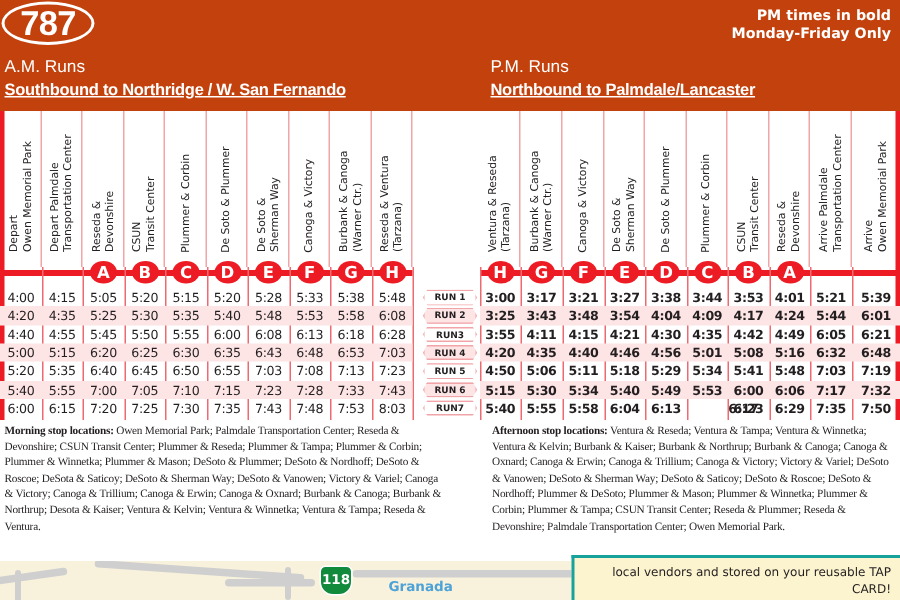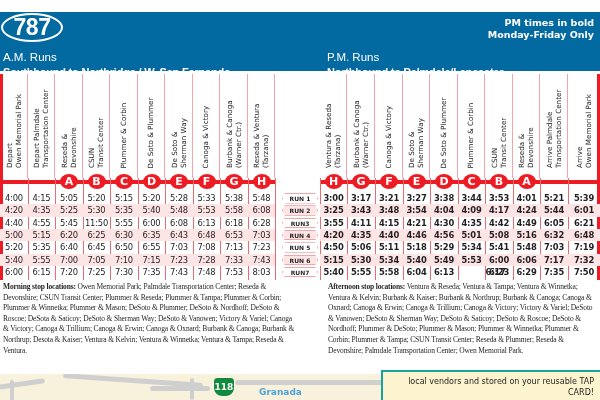--- a/index.html
+++ b/index.html
@@ -1,19 +1,19 @@
 <!DOCTYPE html>
 <html><head>
 <meta charset="utf-8">
 <style>
   * { box-sizing: border-box; margin: 0; padding: 0; }
   html, body { width: 600px; height: 400px; overflow: hidden; background: #ffffff; }
   body { font-family: "DejaVu Sans", sans-serif; position: relative; color: #231f20; }
 
-  .banner { position: absolute; left: 0; top: 12px; width: 600px; height: 59px; background: #0369a1; }
+  .banner { position: absolute; left: 0; top: 0; width: 600px; height: 74px; background: #c2410c; }
   .route-badge {
     position: absolute; left: 1px; top: 1px; width: 62px; height: 29px;
     border: 2px solid #ffffff; border-radius: 50%;
     color: #fff; font-family: "Liberation Sans", sans-serif; font-weight: bold;
     font-size: 23px; line-height: 25px; text-align: center; letter-spacing: -0.5px;
   }
   .service-note {
     position: absolute; right: 6px; top: 5px; color: #fff; text-align: right;
     font-size: 9.5px; line-height: 12px; font-weight: bold; font-family: "DejaVu Sans", sans-serif;
   }
@@ -314,21 +314,21 @@
       <div class="cell pm" style="left: 513px; width: 27px;">4:24</div>
       <div class="cell pm" style="left: 540px; width: 28px;">5:44</div>
       <div class="cell pm" style="left: 568px; width: 32px;">6:01</div>
     </div>
     <div class="row" style="top: 24.6px;">
       <div class="stripe" style="left: 0px; width: 275px;"></div>
       <div class="stripe" style="left: 320px; width: 280px;"></div>
       <div class="cell" style="left: 0px; width: 28px;">4:40</div>
       <div class="cell" style="left: 28px; width: 27px;">4:55</div>
       <div class="cell" style="left: 55px; width: 28px;">5:45</div>
-      <div class="cell" style="left: 83px; width: 27px;">11:50</div>
+      <div class="cell" style="left: 83px; width: 27px;">5:50</div>
       <div class="cell" style="left: 110px; width: 28px;">5:55</div>
       <div class="cell" style="left: 138px; width: 27px;">6:00</div>
       <div class="cell" style="left: 165px; width: 28px;">6:08</div>
       <div class="cell" style="left: 193px; width: 27px;">6:13</div>
       <div class="cell" style="left: 220px; width: 28px;">6:18</div>
       <div class="cell" style="left: 248px; width: 27px;">6:28</div>
       <div class="run-tag">RUN3</div>
       <div class="cell pm" style="left: 320px; width: 27px;">3:55</div>
       <div class="cell pm" style="left: 347px; width: 28px;">4:11</div>
       <div class="cell pm" style="left: 375px; width: 28px;">4:15</div>

